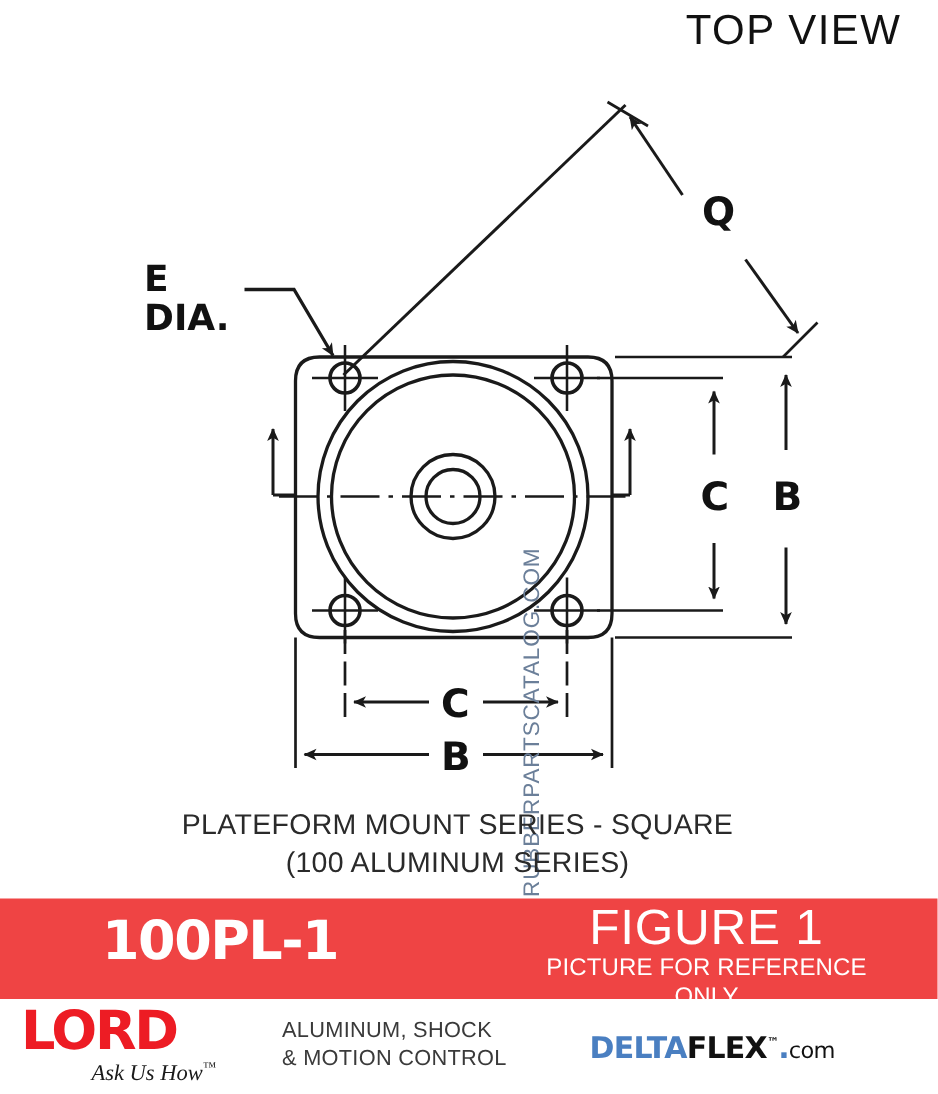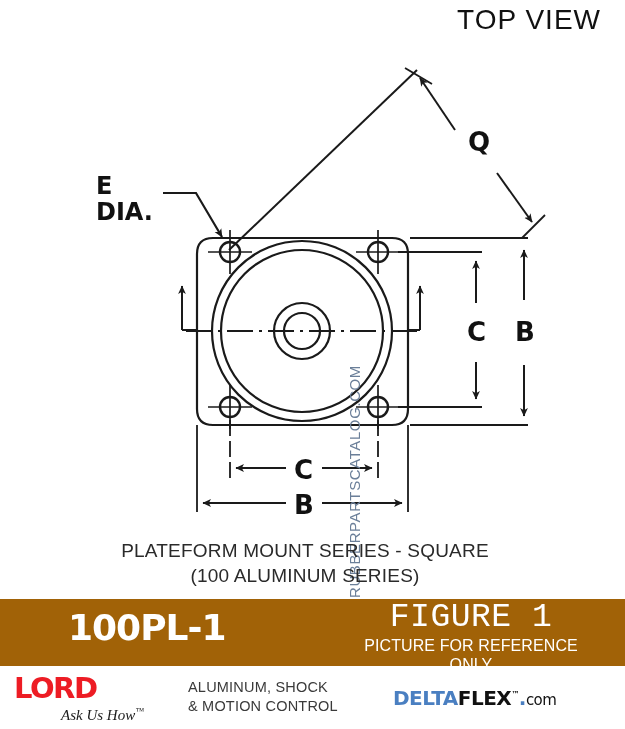--- a/index.html
+++ b/index.html
@@ -70,42 +70,42 @@
     color: #2a2a2a;
     letter-spacing: 0.2px;
   }
   
   #black-bar {
     position: absolute;
     left: 0;
     top: 599px;
     width: 625px;
     height: 67px;
-    background: #a16207;
+    background: #ef4444;
   }
   #part-number {
     position: absolute;
     left: 68px;
     top: 8px;
     font-family: "DejaVu Sans", sans-serif;
     font-weight: bold;
     font-size: 36px;
     letter-spacing: -1px;
     color: #ffffff;
     white-space: nowrap;
   }
   #figure-block {
     position: absolute;
     right: 24px;
     top: 1px;
     text-align: center;
     width: 260px;
   }
   #figure-title {
-    font-family: Liberation Mono, monospace;
+    font-family: Liberation Sans, sans-serif;
     font-weight: 300;
     font-size: 33px;
     color: #ffffff;
     line-height: 36px;
     letter-spacing: 0.5px;
   }
   #figure-subtitle {
     font-family: "Liberation Sans", sans-serif;
     font-weight: 300;
     font-size: 16px;
@@ -124,21 +124,21 @@
   }
   #lord-logo {
     position: absolute;
     left: 14px;
     top: 6px;
     width: 140px;
   }
   #lord-word {
     font-family: "DejaVu Sans", sans-serif;
     font-weight: bold;
-    font-size: 29px;
+    font-size: 36px;
     color: #ed1c24;
     letter-spacing: -1.5px;
     line-height: 32px;
   }
   #lord-tagline {
     font-family: "Liberation Serif", serif;
     font-size: 15px;
     color: #1a1a1a;
     text-align: right;
     padding-right: 10px;

